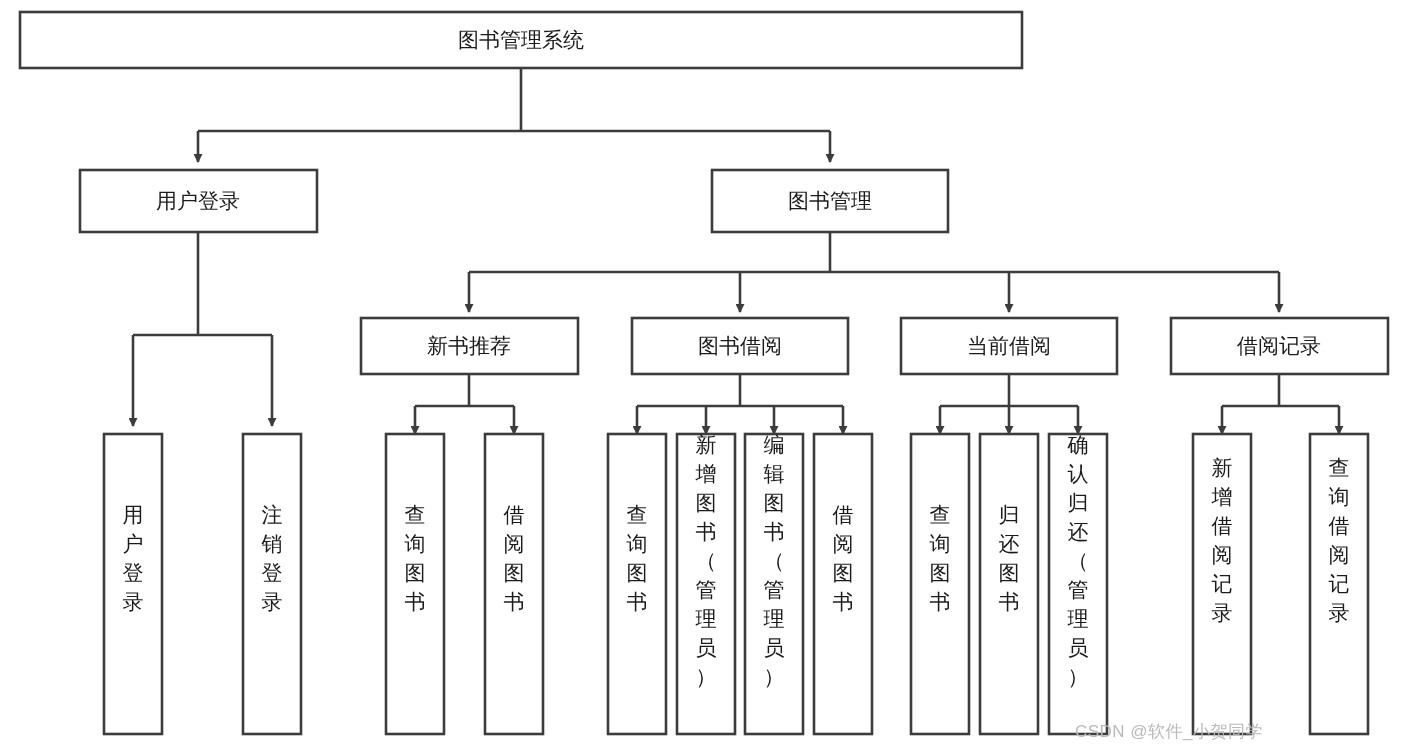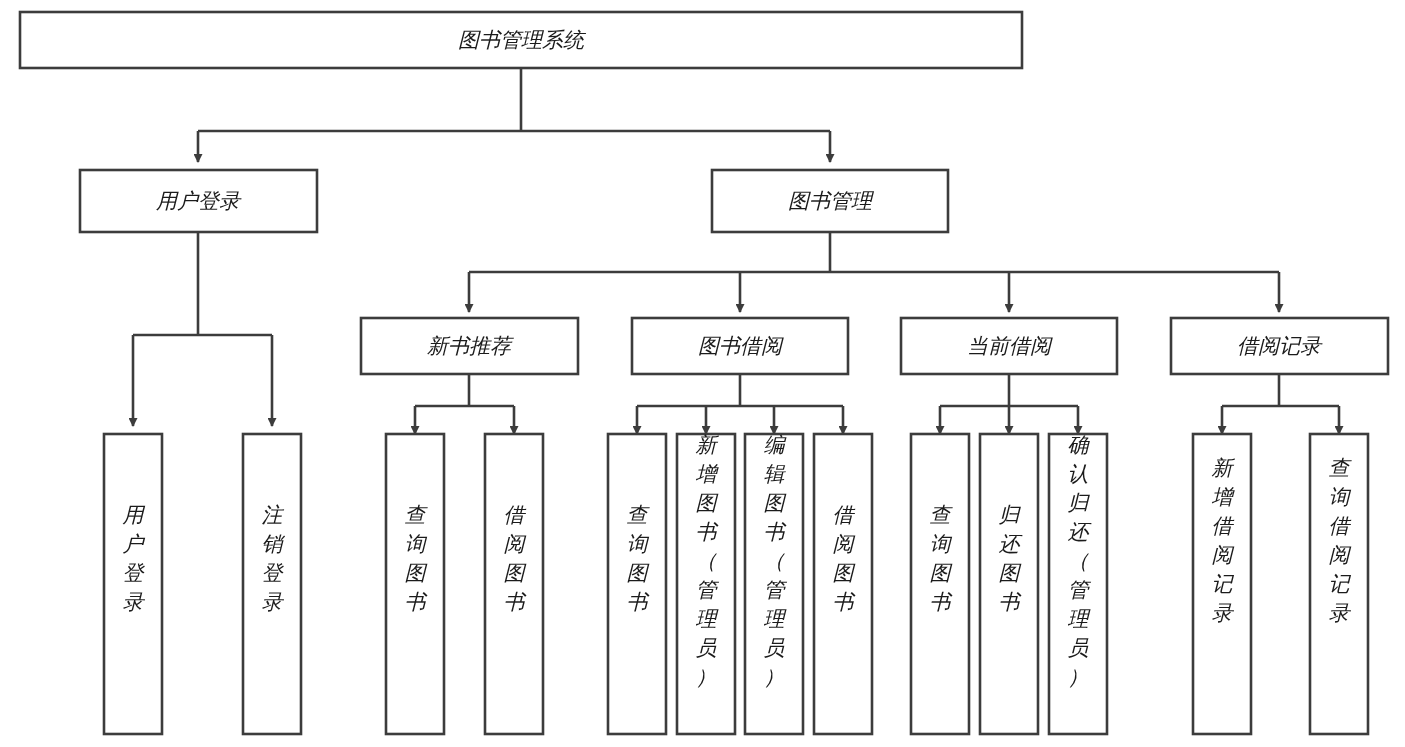--- a/index.html
+++ b/index.html
@@ -10,21 +10,20 @@
   body {
     width: 1405px;
     height: 747px;
     font-family: "Liberation Sans", "DejaVu Sans", sans-serif;
     overflow: hidden;
   }
   #diagram-root {
     position: relative;
     width: 1271px;
     height: 747px;
-    font-style: italic;
   }
   svg#flow {
     position: absolute;
     left: 0;
     top: 0;
     width: 1405px;
     height: 747px;
   }
   .node-rect {
     fill: #ffffff;
@@ -214,13 +213,14 @@
         <text class="node-label-v" x="1222" y="475"><tspan x="1222" y="475">新</tspan><tspan x="1222" y="504">增</tspan><tspan x="1222" y="533">借</tspan><tspan x="1222" y="562">阅</tspan><tspan x="1222" y="591">记</tspan><tspan x="1222" y="620">录</tspan></text>
       </g>
 
       <g>
         <rect class="node-rect" x="1310" y="434" width="58" height="300"></rect>
         <text class="node-label-v" x="1339" y="475"><tspan x="1339" y="475">查</tspan><tspan x="1339" y="504">询</tspan><tspan x="1339" y="533">借</tspan><tspan x="1339" y="562">阅</tspan><tspan x="1339" y="591">记</tspan><tspan x="1339" y="620">录</tspan></text>
       </g>
     </g>
   </svg>
 
+  <div class="watermark">CSDN @软件_小贺同学</div>
 </div>
 
 </body></html>

